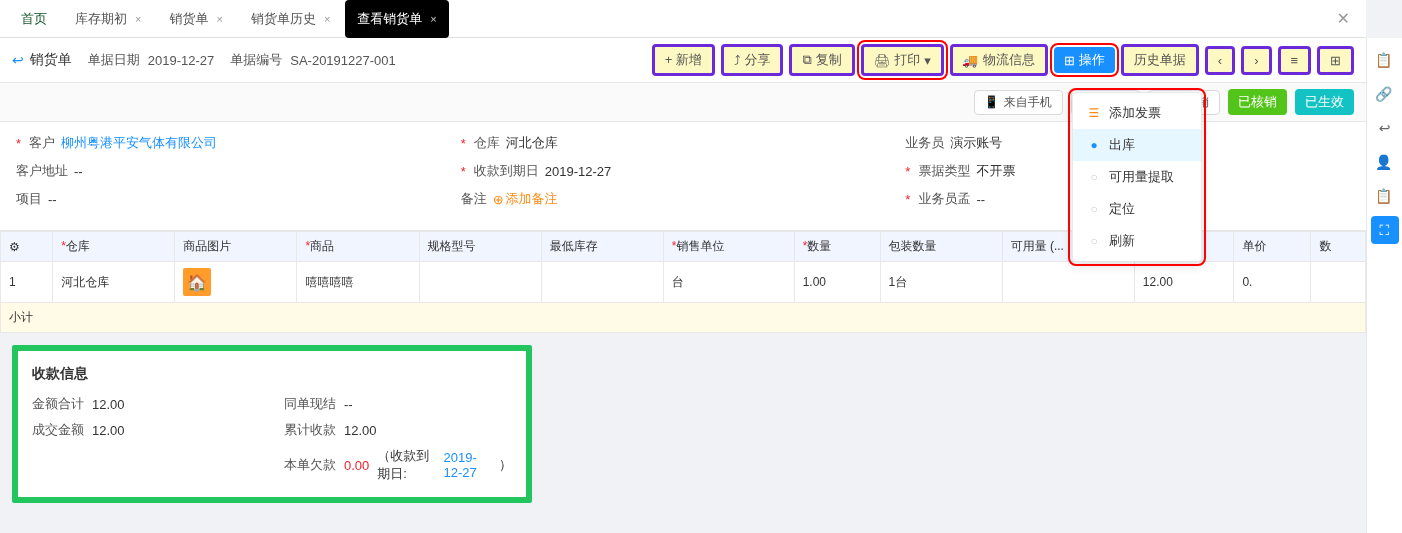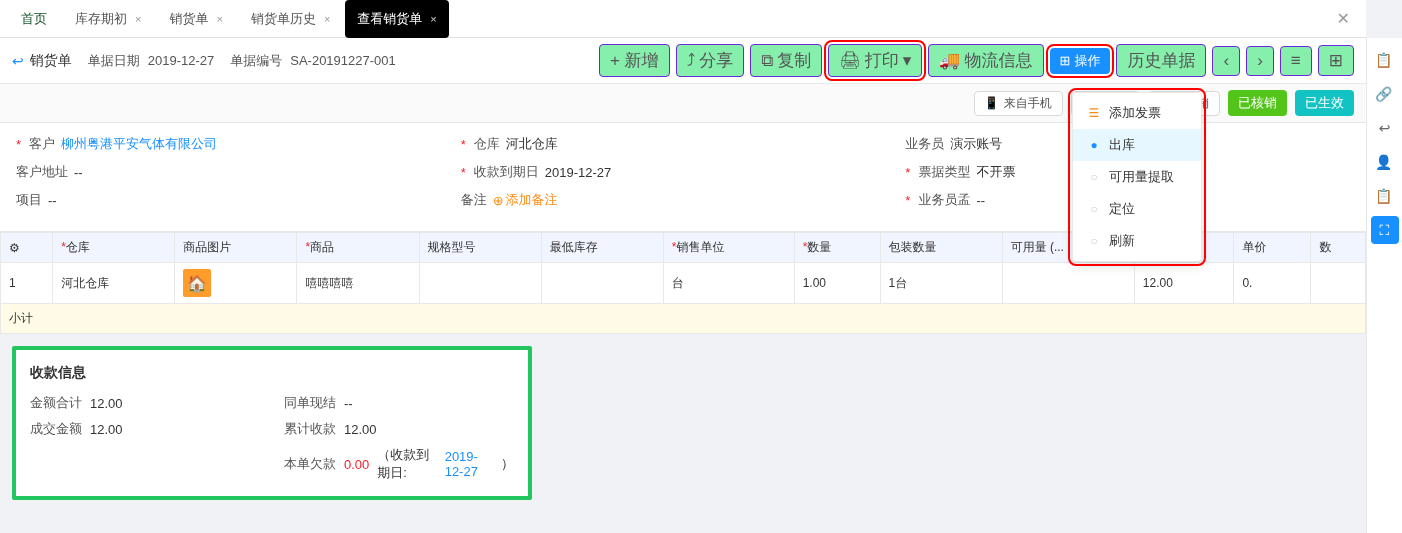--- a/index.html
+++ b/index.html
@@ -23,22 +23,22 @@
     
     .toolbar {
       display: flex; align-items: center; background: #fff; border-bottom: 1px solid #e8e8e8;
       padding: 6px 12px; gap: 8px;
     }
     .doc-title { display: flex; align-items: center; gap: 6px; font-size: 14px; font-weight: 500; color: #333; }
     .doc-info { display: flex; align-items: center; gap: 16px; font-size: 13px; color: #555; margin-left: 8px; }
     .doc-info span { display: flex; align-items: center; gap: 4px; }
     .toolbar-actions { margin-left: auto; display: flex; align-items: center; gap: 6px; }
     .btn-tool {
-      display: flex; align-items: center; gap: 4px; padding: 4px 10px; border: 1px solid #6d28d9;
-      border-radius: 4px; cursor: pointer; background: #86efac; font-size: 17px; color: #555;
+      display: flex; align-items: center; gap: 4px; padding: 4px 10px; border: 3px solid #6d28d9;
+      border-radius: 4px; cursor: pointer; background: #fef9c3; font-size: 13px; color: #555;
     }
     .btn-operations {
       background: #1890ff; color: #fff; border: none; padding: 4px 10px; border-radius: 4px;
       cursor: pointer; font-size: 13px; display: flex; align-items: center; gap: 4px;
       outline: 2px solid red; outline-offset: 2px;
     }
     .btn-green { background: #52c41a; color: #fff; border: none; padding: 4px 10px; border-radius: 4px; font-size: 13px; }
     .btn-teal { background: #13c2c2; color: #fff; border: none; padding: 4px 10px; border-radius: 4px; font-size: 13px; }
 
     
@@ -71,21 +71,21 @@
       font-weight: 500; color: #333; white-space: nowrap;
     }
     th .req { color: #f5222d; }
     td { border: 1px solid #e8e8e8; padding: 6px 8px; color: #333; vertical-align: middle; }
     tr.subtotal td { background: #fffbe6; font-weight: 500; }
 
     .product-img { width: 28px; height: 28px; background: #ff9c2a; border-radius: 2px; display: flex; align-items: center; justify-content: center; }
 
     
     .payment-box {
-      border: 4px solid #22c55e; margin: 12px; padding: 14px; background: #fff;
+      border: 6px solid #22c55e; margin: 12px; padding: 14px; background: #fff;
       border-radius: 2px; max-width: 520px;
     }
     .payment-title { font-size: 14px; font-weight: 600; margin-bottom: 12px; color: #333; }
     .payment-grid { display: grid; grid-template-columns: 1fr 1fr; gap: 6px 24px; }
     .payment-row { display: flex; align-items: center; gap: 8px; }
     .payment-label { color: #555; white-space: nowrap; }
     .payment-val { color: #333; }
     .payment-val-red { color: #f5222d; }
     .payment-val-blue { color: #1890ff; }
 

